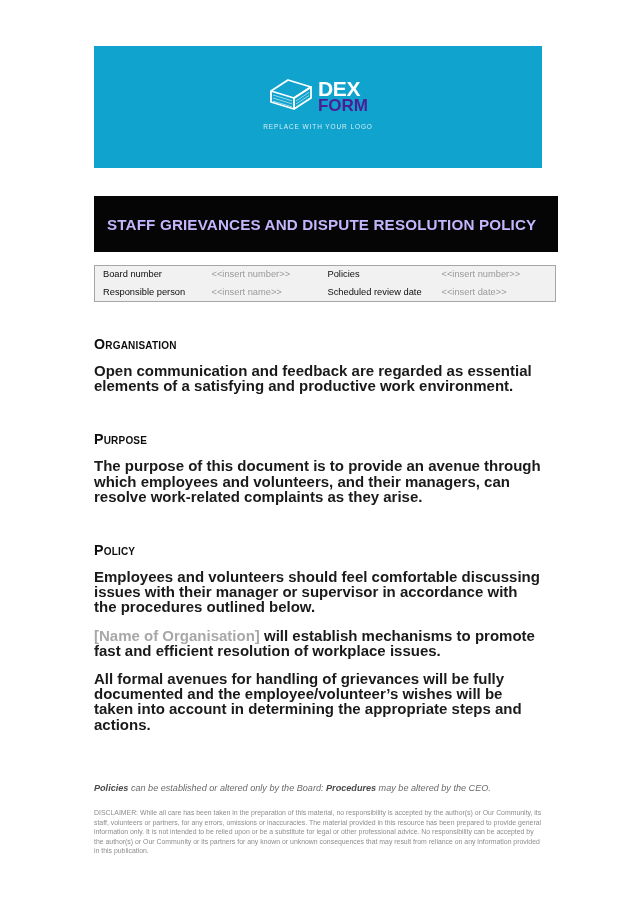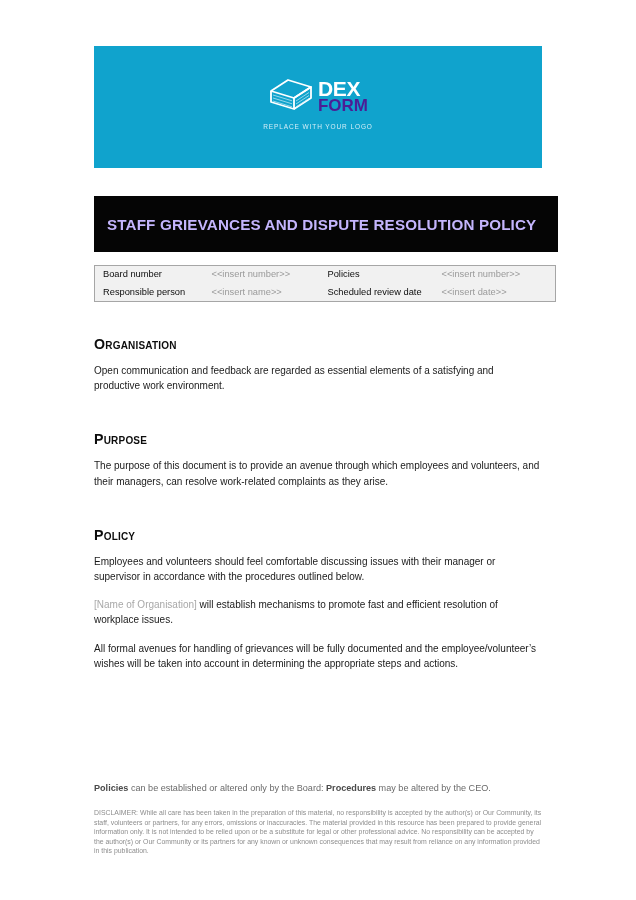--- a/index.html
+++ b/index.html
@@ -137,40 +137,42 @@
     margin: 0 0 11px 0;
     font-size: 14.2px;
     font-weight: bold;
     font-variant: small-caps;
     letter-spacing: 0.2px;
     color: #0d0d0d;
   }
   .sec-gap { height: 25px; }
   p.para {
     margin: 0 0 13px 0;
-    font-size: 10px;
+    font-size: 15px;
     line-height: 15.2px;
     color: #1a1a1a;
+    font-weight: bold;
   }
   p.para:last-child { margin-bottom: 12px; }
   .org {
     color: #a8a8a8;
   }
 
   
   .footer {
     position: absolute;
     left: 94px;
     top: 782px;
     width: 448px;
   }
   .footer-note {
     font-size: 9.1px;
     line-height: 13px;
     color: #6a6a6a;
+    font-style: italic;
   }
   .footer-note b { color: #4a4a4a; }
   .disclaimer {
     margin-top: 13px;
     font-size: 6.9px;
     line-height: 9.6px;
     color: #8d8d8d;
     text-align: left;
   }
 </style>

